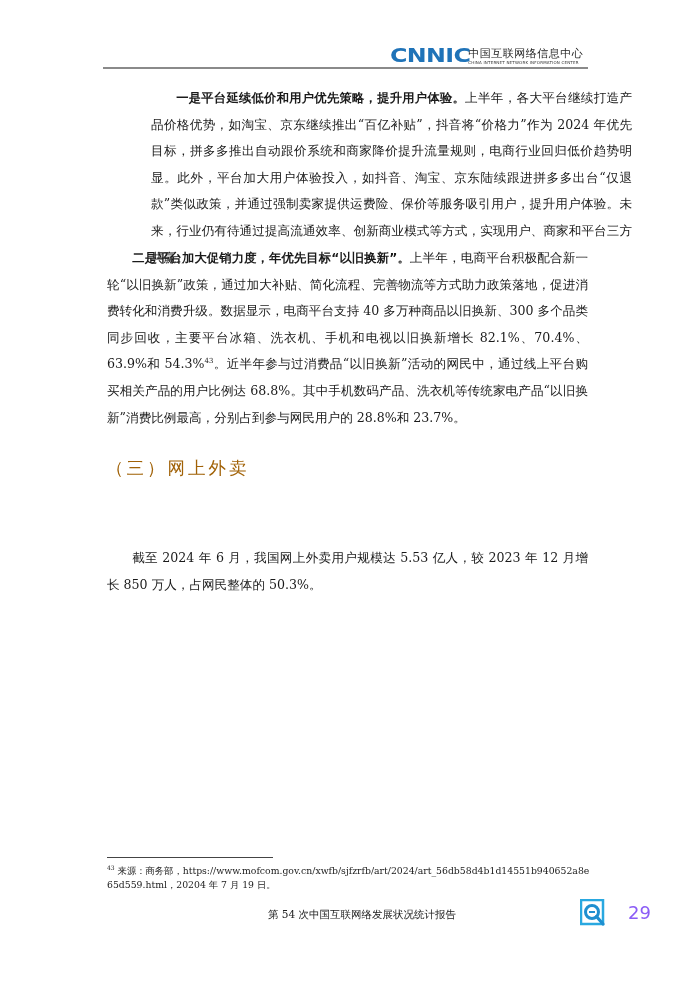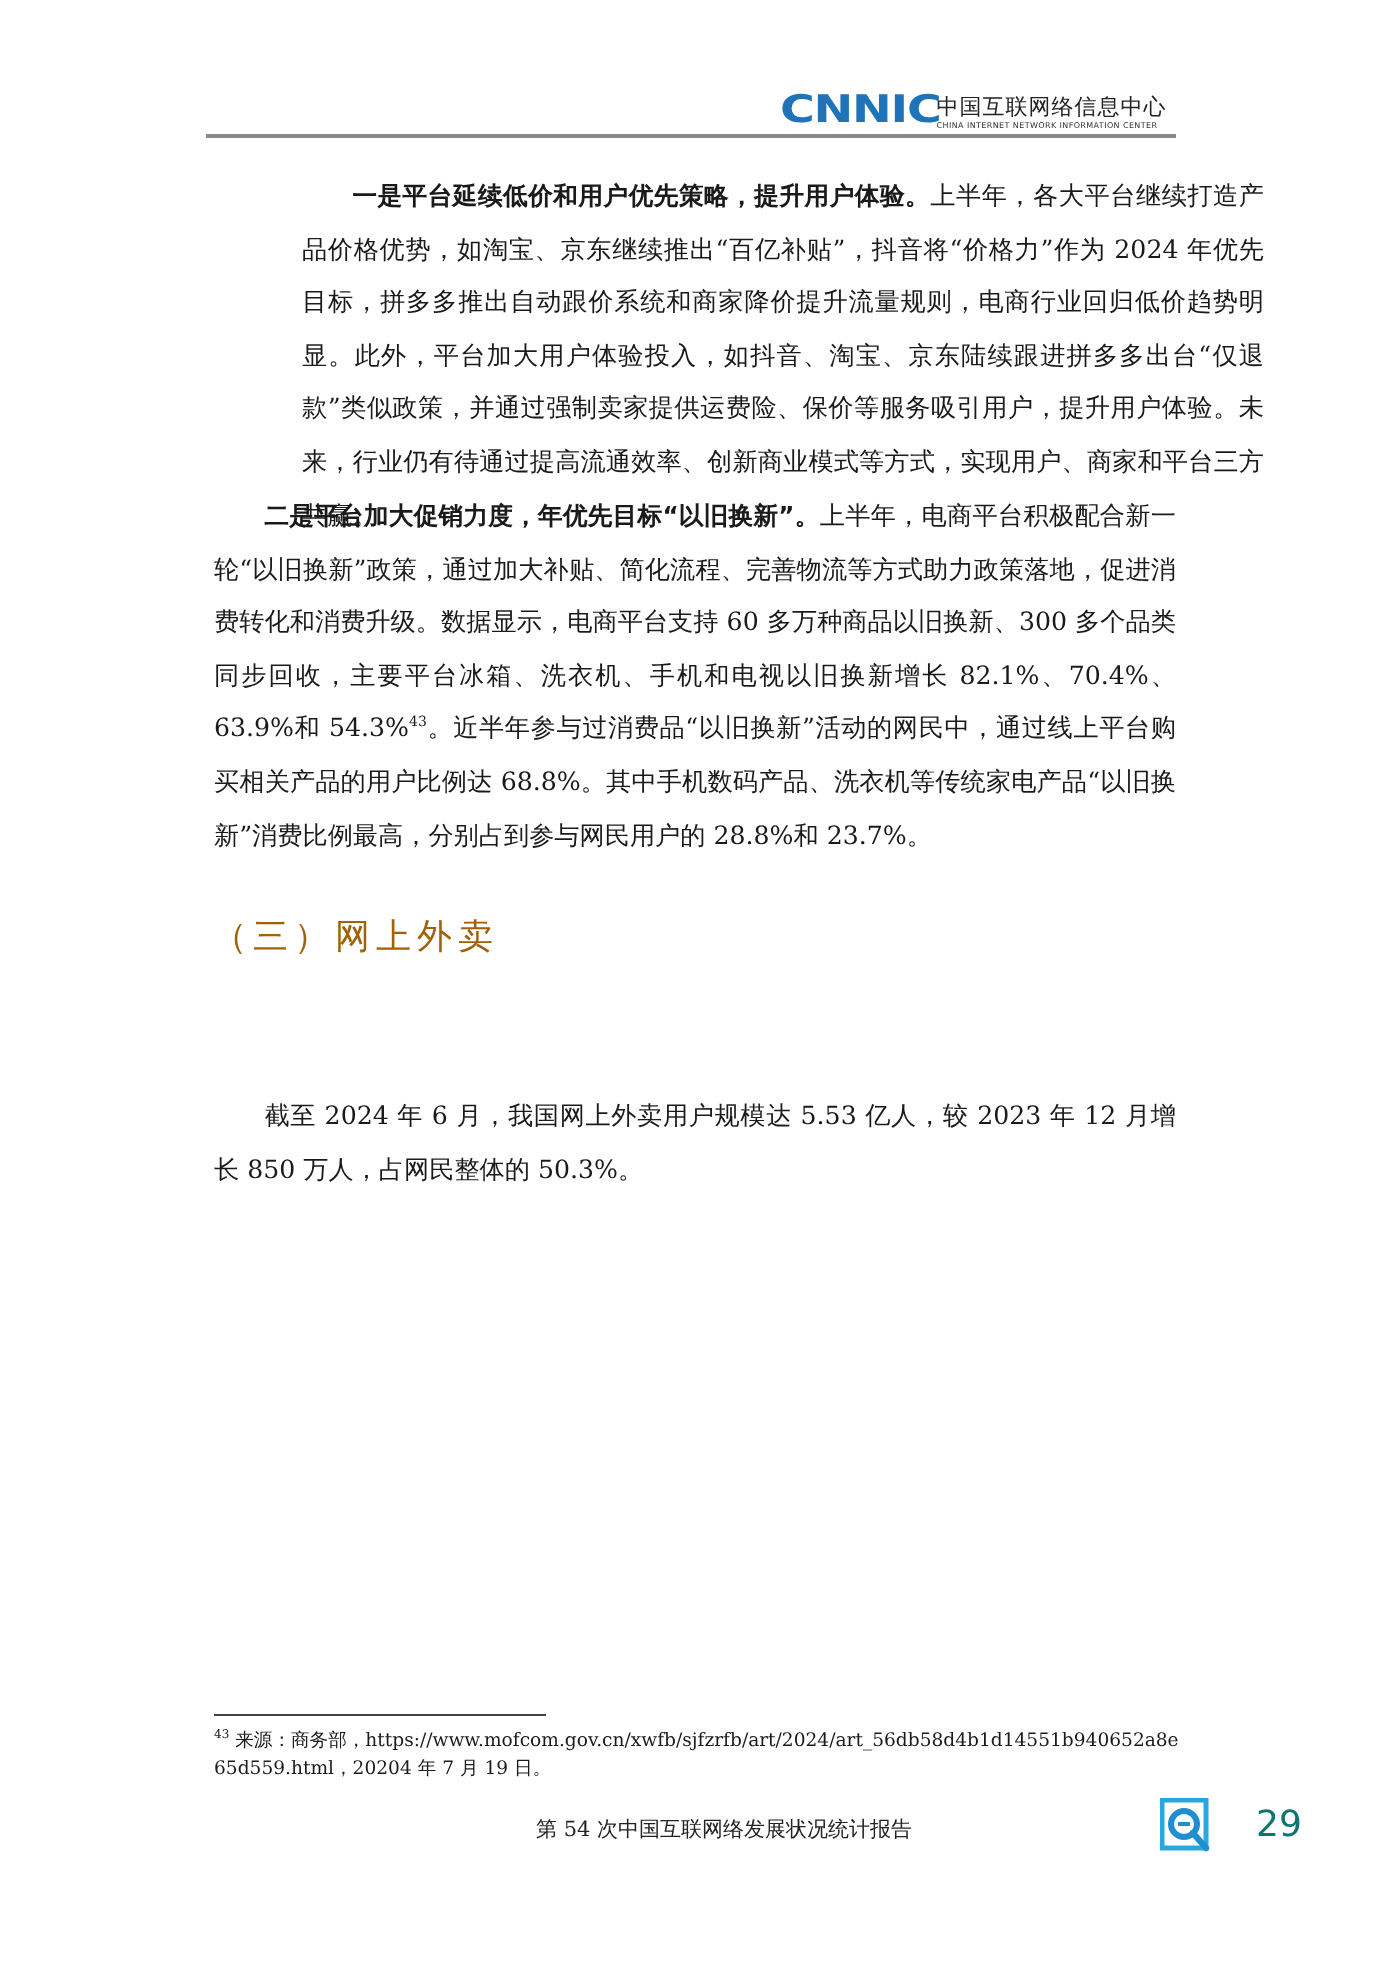--- a/index.html
+++ b/index.html
@@ -40,21 +40,21 @@
   .footnote {
     position: absolute; left: 107px; top: 864px; width: 483px;
     font-size: 9.3px; line-height: 14px; color: #1a1a1a; word-break: break-all;
   }
   .footnote sup { font-size: 6px; vertical-align: 4px; }
 
   .footer-title { position: absolute; left: 268px; top: 908px; font-size: 10.5px; color: #222; }
   .footer-icon { position: absolute; left: 580px; top: 899px; width: 26px; height: 28px; }
   .page-number {
     position: absolute; left: 628px; top: 902px;
-    font-family: "DejaVu Sans", sans-serif; font-size: 18px; color: #0f766e;
+    font-family: "DejaVu Sans", sans-serif; font-size: 18px; color: #8b5cf6;
   }
 </style>
 </head>
 <body>
 
 <div class="header">
   <div class="logo">
     <span class="logo-mark">CNNIC</span>
     <div class="logo-text">
       <span class="logo-cn">中国互联网络信息中心</span>
@@ -62,21 +62,21 @@
     </div>
   </div>
   <div class="header-rule"></div>
 </div>
 
 <div class="body-text p1">
   <p><b>一是平台延续低价和用户优先策略，提升用户体验。</b><span>上半年，各大平台继续打造产品价格优势，如淘宝、京东继续推出“百亿补贴”，抖音将“价格力”作为 2024 年优先目标，拼多多推出自动跟价系统和商家降价提升流量规则，电商行业回归低价趋势明显。此外，平台加大用户体验投入，如抖音、淘宝、京东陆续跟进拼多多出台“仅退款”类似政策，并通过强制卖家提供运费险、保价等服务吸引用户，提升用户体验。未来，行业仍有待通过提高流通效率、创新商业模式等方式，实现用户、商家和平台三方共赢。</span></p>
 </div>
 
 <div class="body-text p2">
-  <p><b>二是平台加大促销力度，年优先目标“以旧换新”。</b><span>上半年，电商平台积极配合新一轮“以旧换新”政策，通过加大补贴、简化流程、完善物流等方式助力政策落地，促进消费转化和消费升级。数据显示，电商平台支持 60 多万种商品以旧换新、300 多个品类同步回收，主要平台冰箱、洗衣机、手机和电视以旧换新增长 82.1%、70.4%、63.9%和 54.3%</span><sup>43</sup><span>。近半年参与过消费品“以旧换新”活动的网民中，通过线上平台购买相关产品的用户比例达 68.8%。其中手机数码产品、洗衣机等传统家电产品“以旧换新”消费比例最高，分别占到参与网民用户的 28.8%和 23.7%。</span></p>
+  <p><b>二是平台加大促销力度，年优先目标“以旧换新”。</b><span>上半年，电商平台积极配合新一轮“以旧换新”政策，通过加大补贴、简化流程、完善物流等方式助力政策落地，促进消费转化和消费升级。数据显示，电商平台支持 40 多万种商品以旧换新、300 多个品类同步回收，主要平台冰箱、洗衣机、手机和电视以旧换新增长 82.1%、70.4%、63.9%和 54.3%</span><sup>43</sup><span>。近半年参与过消费品“以旧换新”活动的网民中，通过线上平台购买相关产品的用户比例达 68.8%。其中手机数码产品、洗衣机等传统家电产品“以旧换新”消费比例最高，分别占到参与网民用户的 28.8%和 23.7%。</span></p>
 </div>
 
 <div class="section-heading">（三）网上外卖</div>
 
 <div class="body-text p3">
   <p>截至 2024 年 6 月，我国网上外卖用户规模达 5.53 亿人，较 2023 年 12 月增长 850 万人，占网民整体的 50.3%。</p>
 </div>
 
 <div class="footnote-rule"></div>
 <div class="footnote">

